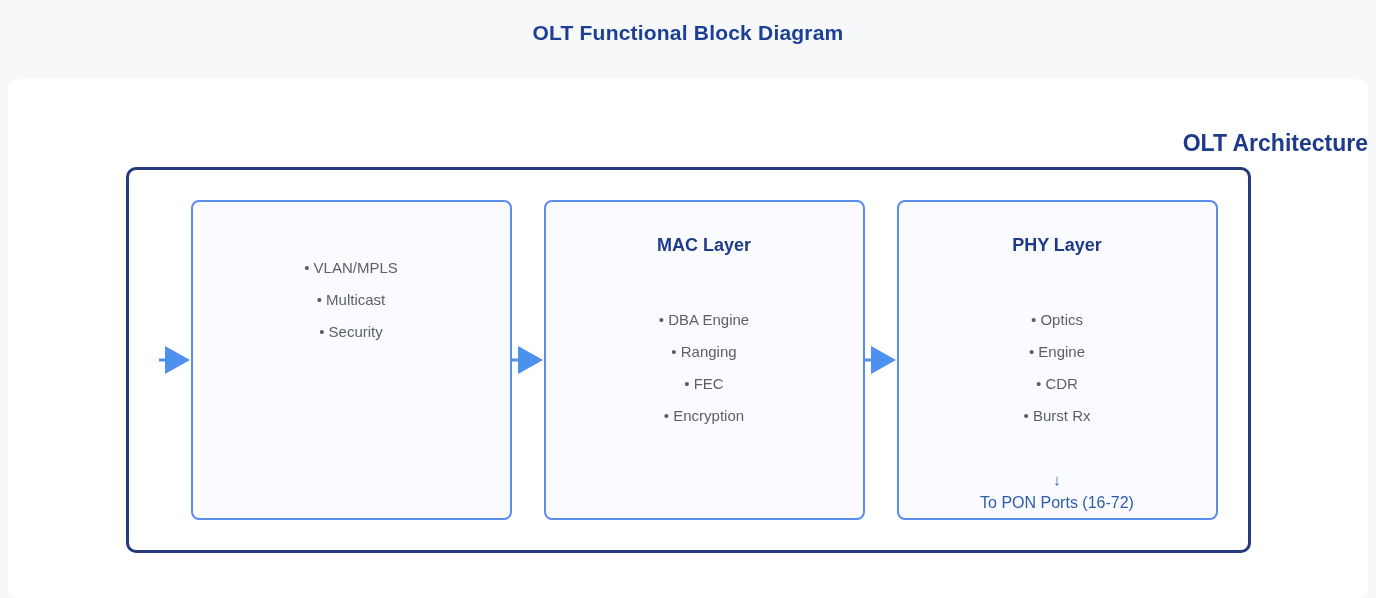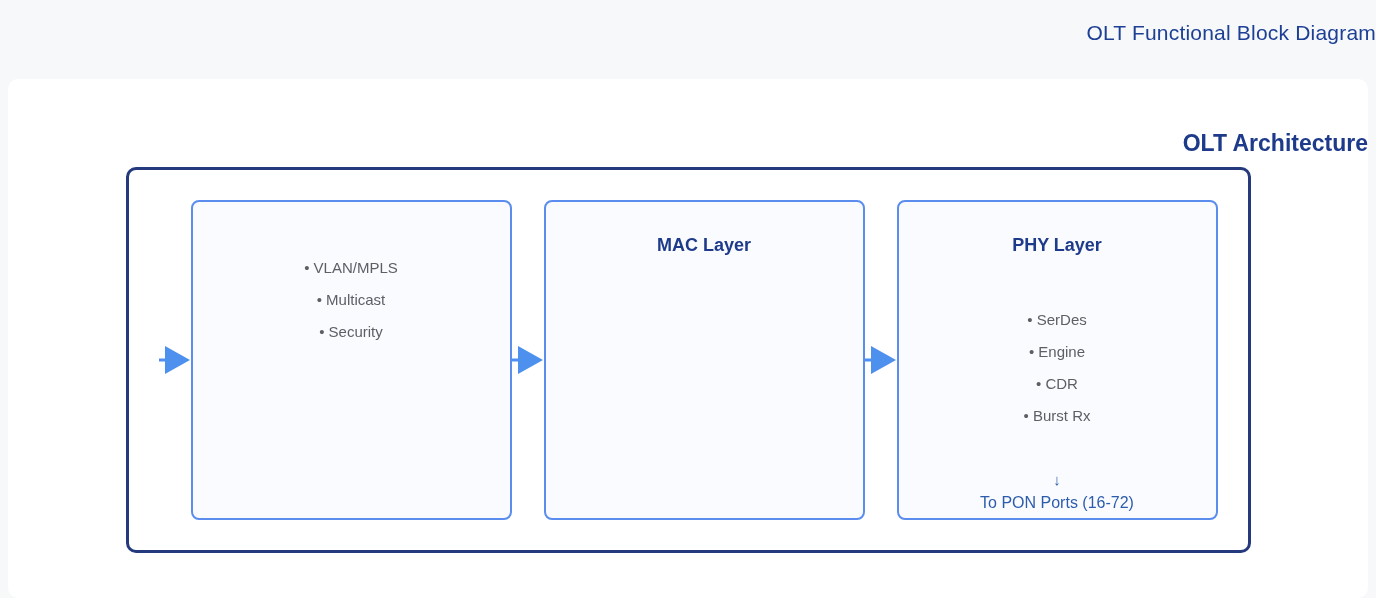--- a/index.html
+++ b/index.html
@@ -23,24 +23,23 @@
     background: var(--page-bg);
     font-family: "Liberation Sans", sans-serif;
   }
   .header {
     height: 79px;
     padding-top: 21px;
     text-align: center;
   }
   .header-title {
     font-size: 21px;
-    font-weight: normal;
+    font-weight: bold;
     color: var(--header-title-color);
     letter-spacing: 0.2px;
-    text-align: right;
   }
   .card {
     margin: 0 8px;
     height: 519px;
     background: var(--card-bg);
     border-radius: 10px;
     padding-top: 51px;
   }
   .diagram-title {
     margin: 0;
@@ -140,34 +139,40 @@
 
   <div class="flow-arrow">
     <svg width="32" height="30" viewBox="0 0 32 30" aria-hidden="true">
       <line x1="0" y1="15" x2="9" y2="15"></line>
       <polygon points="6,1 6,29 31,15"></polygon>
     </svg>
   </div>
 
   <div class="block">
     <div class="block-title">MAC Layer</div>
+    <div class="block-items">
+          <div class="block-item">• DBA Engine</div>
+          <div class="block-item">• Ranging</div>
+          <div class="block-item">• FEC</div>
+          <div class="block-item">• Encryption</div>
+        </div>
 
   </div>
 
   <div class="flow-arrow">
     <svg width="32" height="30" viewBox="0 0 32 30" aria-hidden="true">
       <line x1="0" y1="15" x2="9" y2="15"></line>
       <polygon points="6,1 6,29 31,15"></polygon>
     </svg>
   </div>
 
   <div class="block">
     <div class="block-title">PHY Layer</div>
     <div class="block-items">
-          <div class="block-item">• SerDes</div>
+          <div class="block-item">• Optics</div>
           <div class="block-item">• Engine</div>
           <div class="block-item">• CDR</div>
           <div class="block-item">• Burst Rx</div>
         </div>
     <div class="block-footer">
       <div class="footer-arrow">↓</div>
       <div class="footer-text">To PON Ports (16-72)</div>
     </div>
   </div>
 </div>

